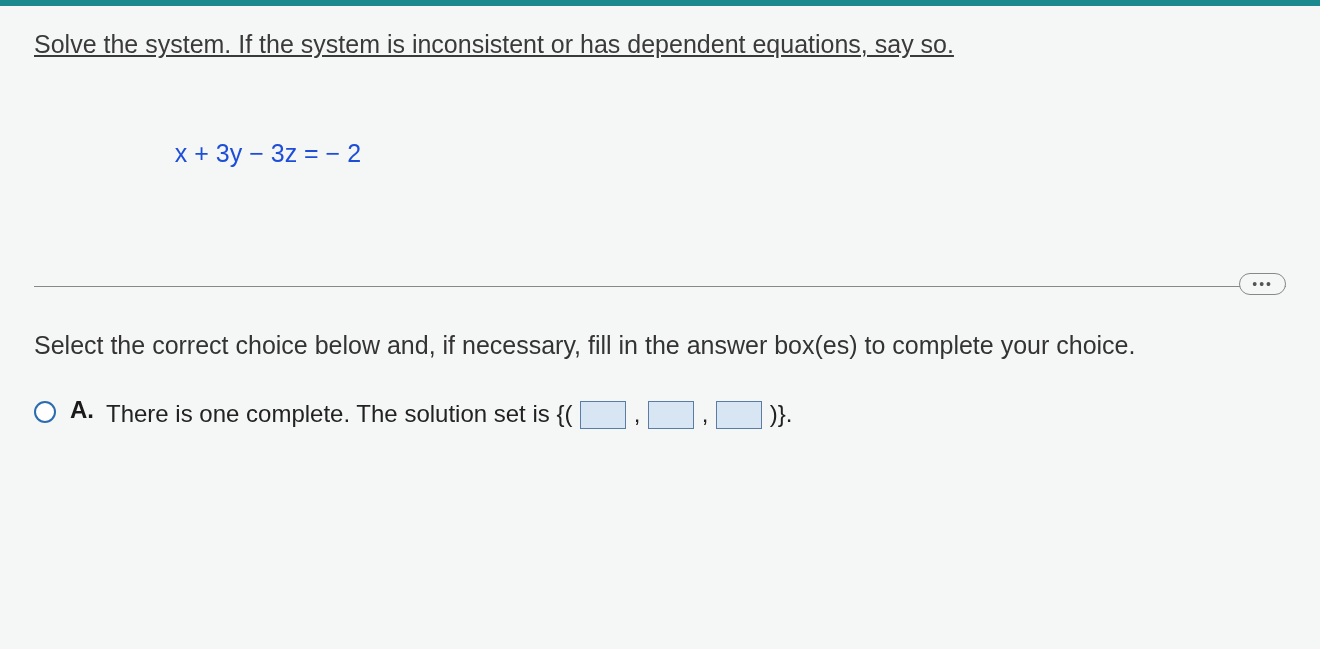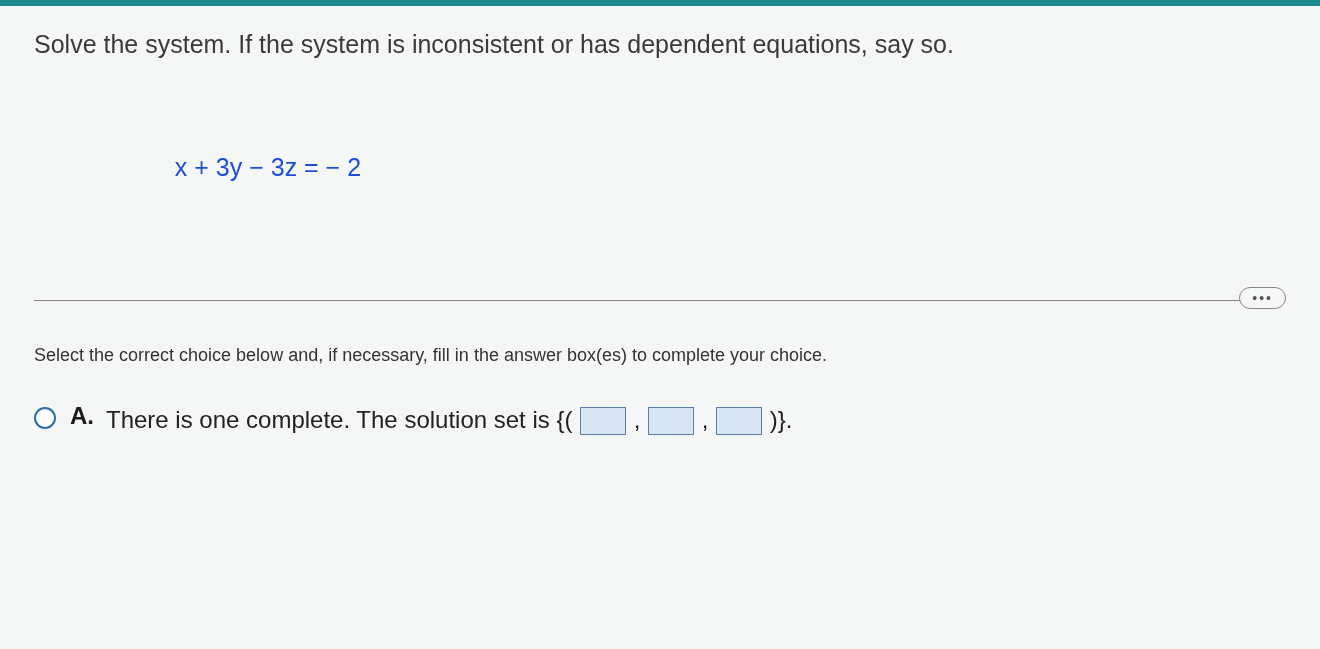--- a/index.html
+++ b/index.html
@@ -16,21 +16,22 @@
       height: 6px;
       background: #1a8a8f;
       width: 100%;
     }
     .content {
       padding: 24px 34px 0 34px;
     }
     .prompt {
       font-size: 25px;
       color: #3a3a3a;
-      margin-bottom: 24px;
+      margin-bottom: 10px;
+      text-decoration: underline;
     }
     .equations {
       margin-left: 120px;
       font-size: 25px;
       color: #1d4ed8;
       line-height: 1.35;
       font-family: Arial, sans-serif;
       white-space: pre;
     }
     .divider-wrap {
@@ -51,21 +52,21 @@
       border: 1px solid #888;
       border-radius: 14px;
       padding: 3px 12px;
       font-size: 14px;
       color: #555;
       letter-spacing: 2px;
       cursor: pointer;
       line-height: 1;
     }
     .instruction {
-      font-size: 18px;
+      font-size: 25px;
       color: #333;
       margin-bottom: 36px;
     }
     .choice {
       display: flex;
       align-items: flex-start;
       margin-bottom: 22px;
       font-size: 24px;
     }
     .radio {

